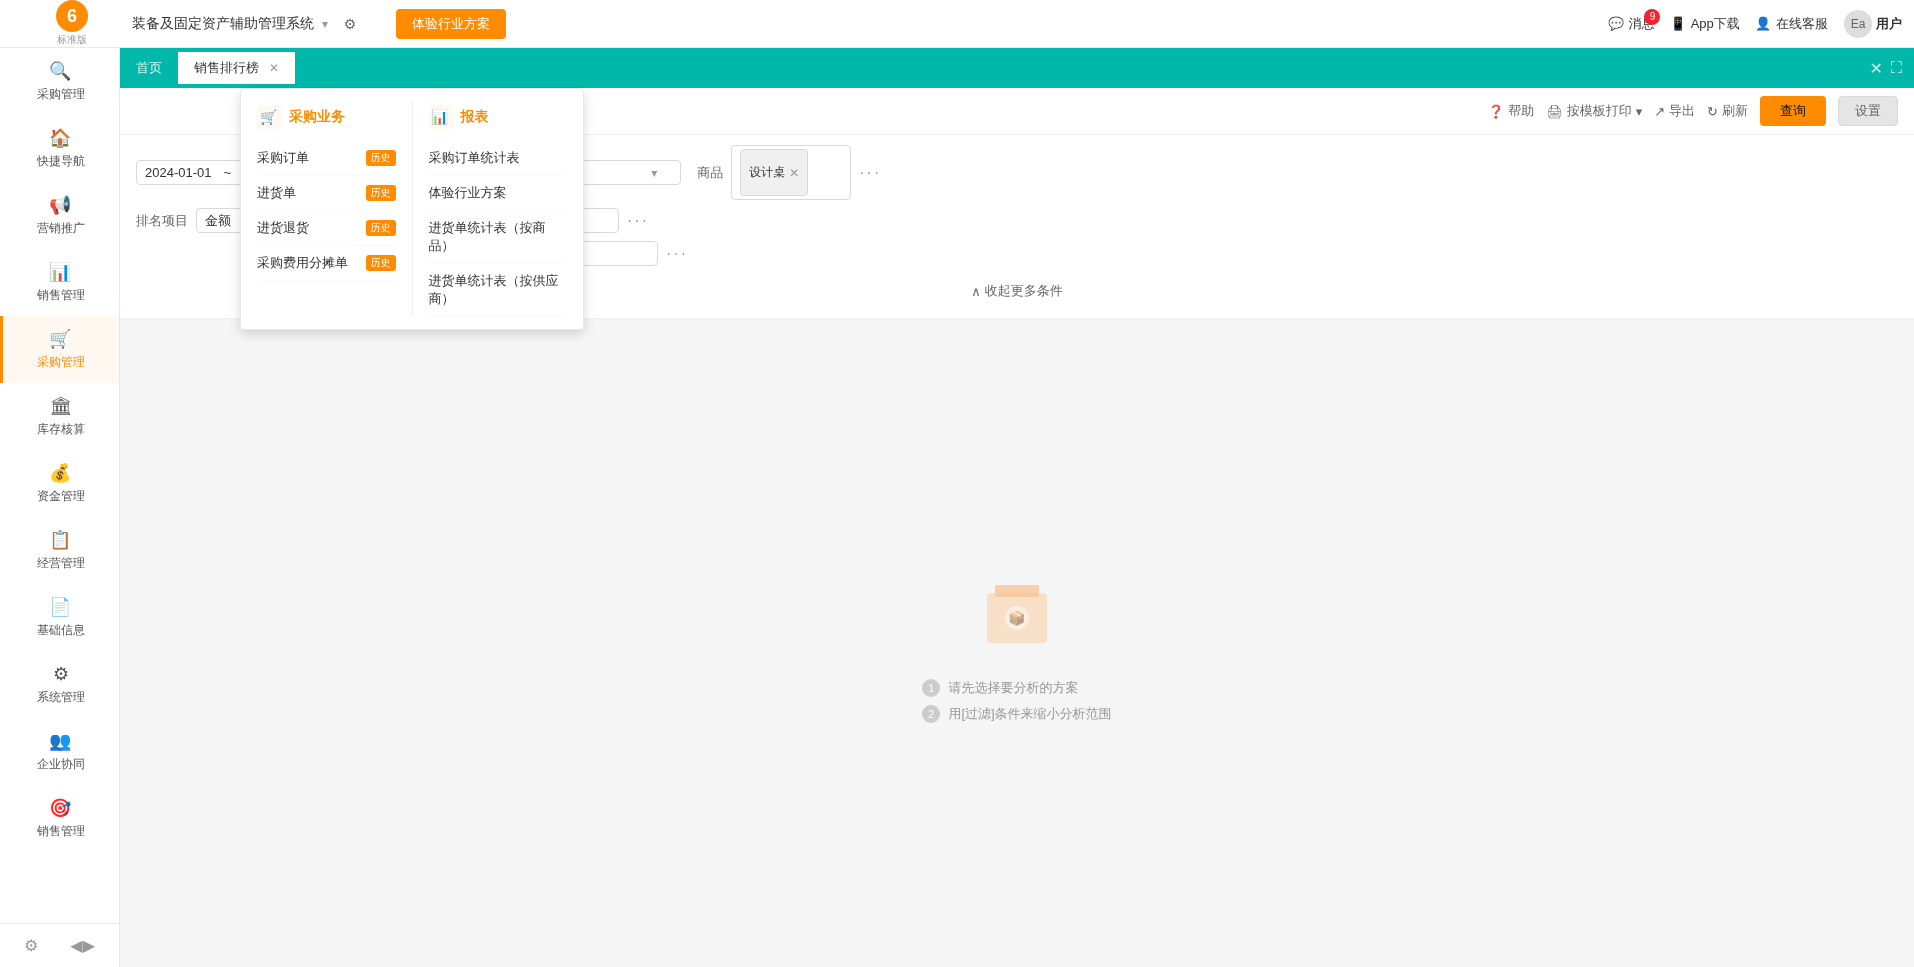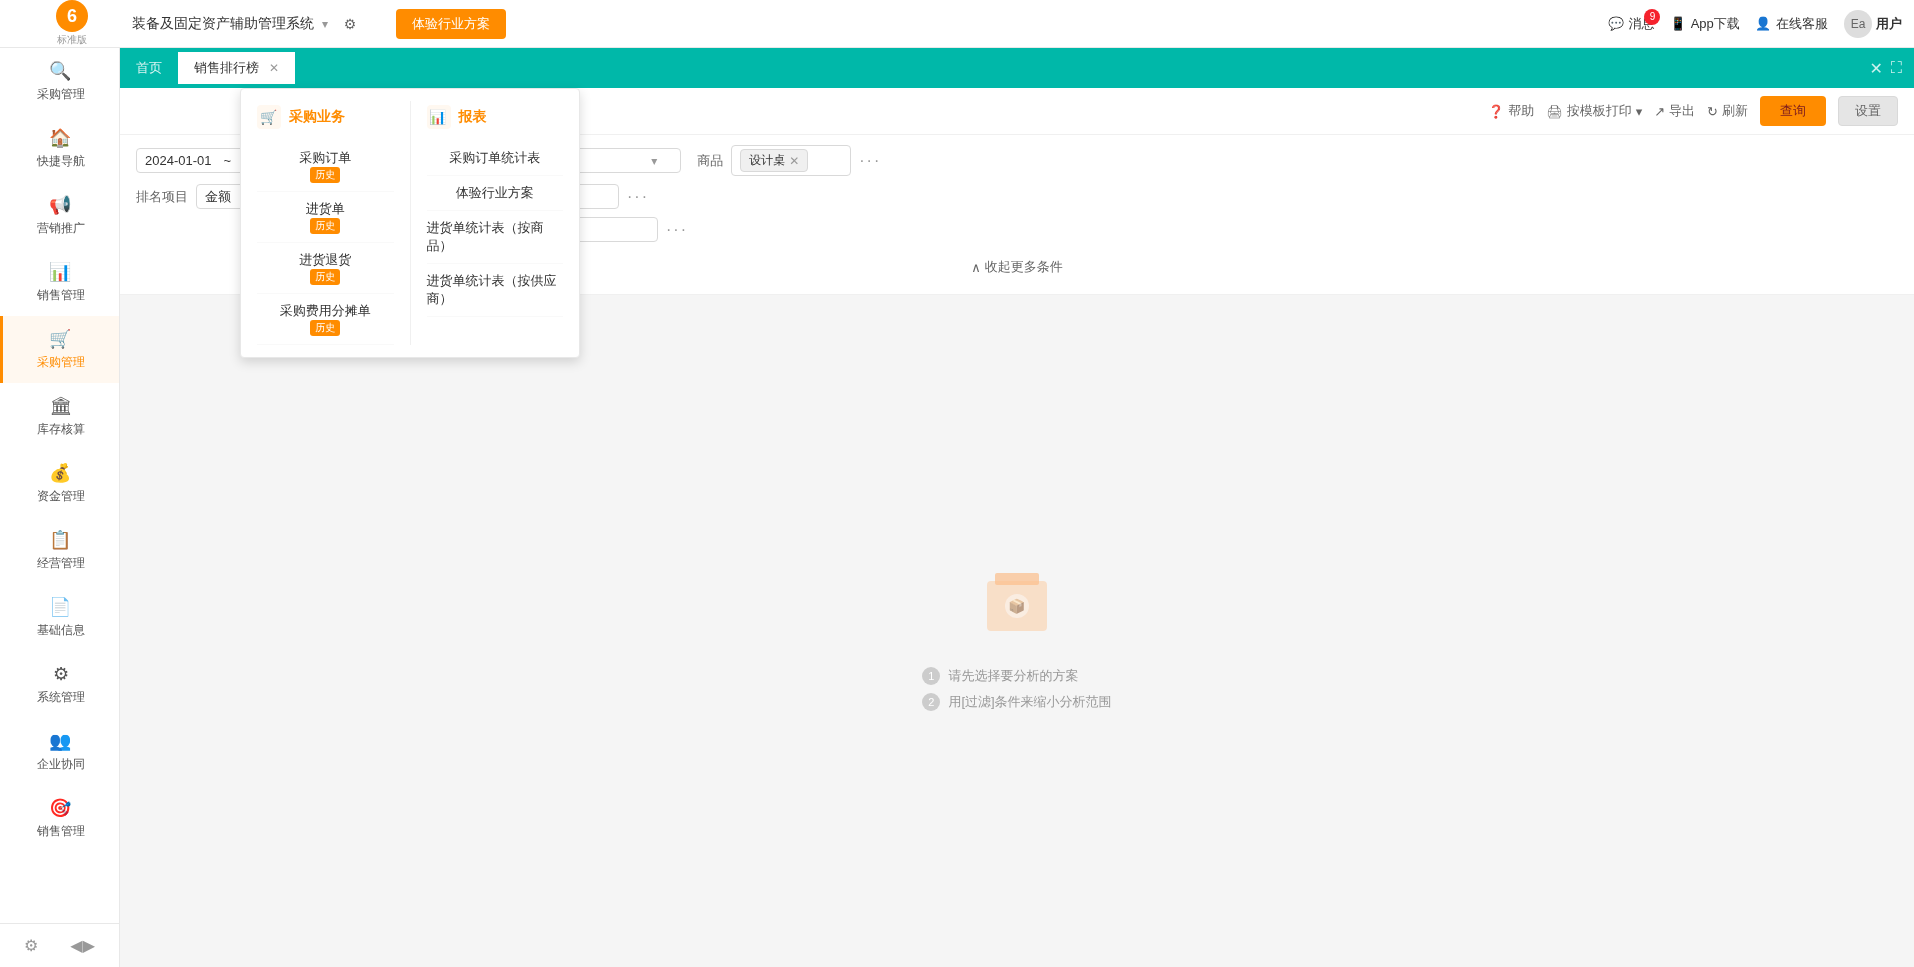--- a/index.html
+++ b/index.html
@@ -215,21 +215,21 @@
     .toolbar-btn {
       display: flex;
       align-items: center;
       gap: 4px;
       color: #666;
       font-size: 13px;
       cursor: pointer;
     }
     .toolbar-btn-primary {
       background: #ff8c00;
-      color: #7f1d1d;
+      color: #0f172a;
       border: none;
       padding: 6px 20px;
       border-radius: 4px;
       cursor: pointer;
       font-size: 13px;
     }
     .toolbar-btn-secondary {
       background: #e5e5e5;
       color: #666;
       border: 1px solid #d9d9d9;
@@ -264,21 +264,21 @@
       padding: 4px 8px;
       font-size: 13px;
       color: #333;
       min-width: 140px;
       background: white;
     }
     .filter-tag {
       background: #f0f0f0;
       border: 1px solid #d9d9d9;
       border-radius: 4px;
-      padding: 2px 8px;
+      padding: 14px 8px;
       font-size: 12px;
       color: #333;
       display: flex;
       align-items: center;
       gap: 4px;
     }
     .filter-tag-close { cursor: pointer; color: #999; }
     .date-range {
       display: flex;
       align-items: center;
@@ -388,21 +388,20 @@
     }
     .dropdown-item {
       display: flex;
       align-items: center;
       justify-content: space-between;
       padding: 8px 0;
       color: #333;
       font-size: 13px;
       cursor: pointer;
       border-bottom: 1px solid #f9f9f9;
-      flex-direction: column;
     }
     .history-badge {
       background: #ff8c00;
       color: white;
       font-size: 10px;
       padding: 1px 5px;
       border-radius: 3px;
     }
   </style>
 </head>

